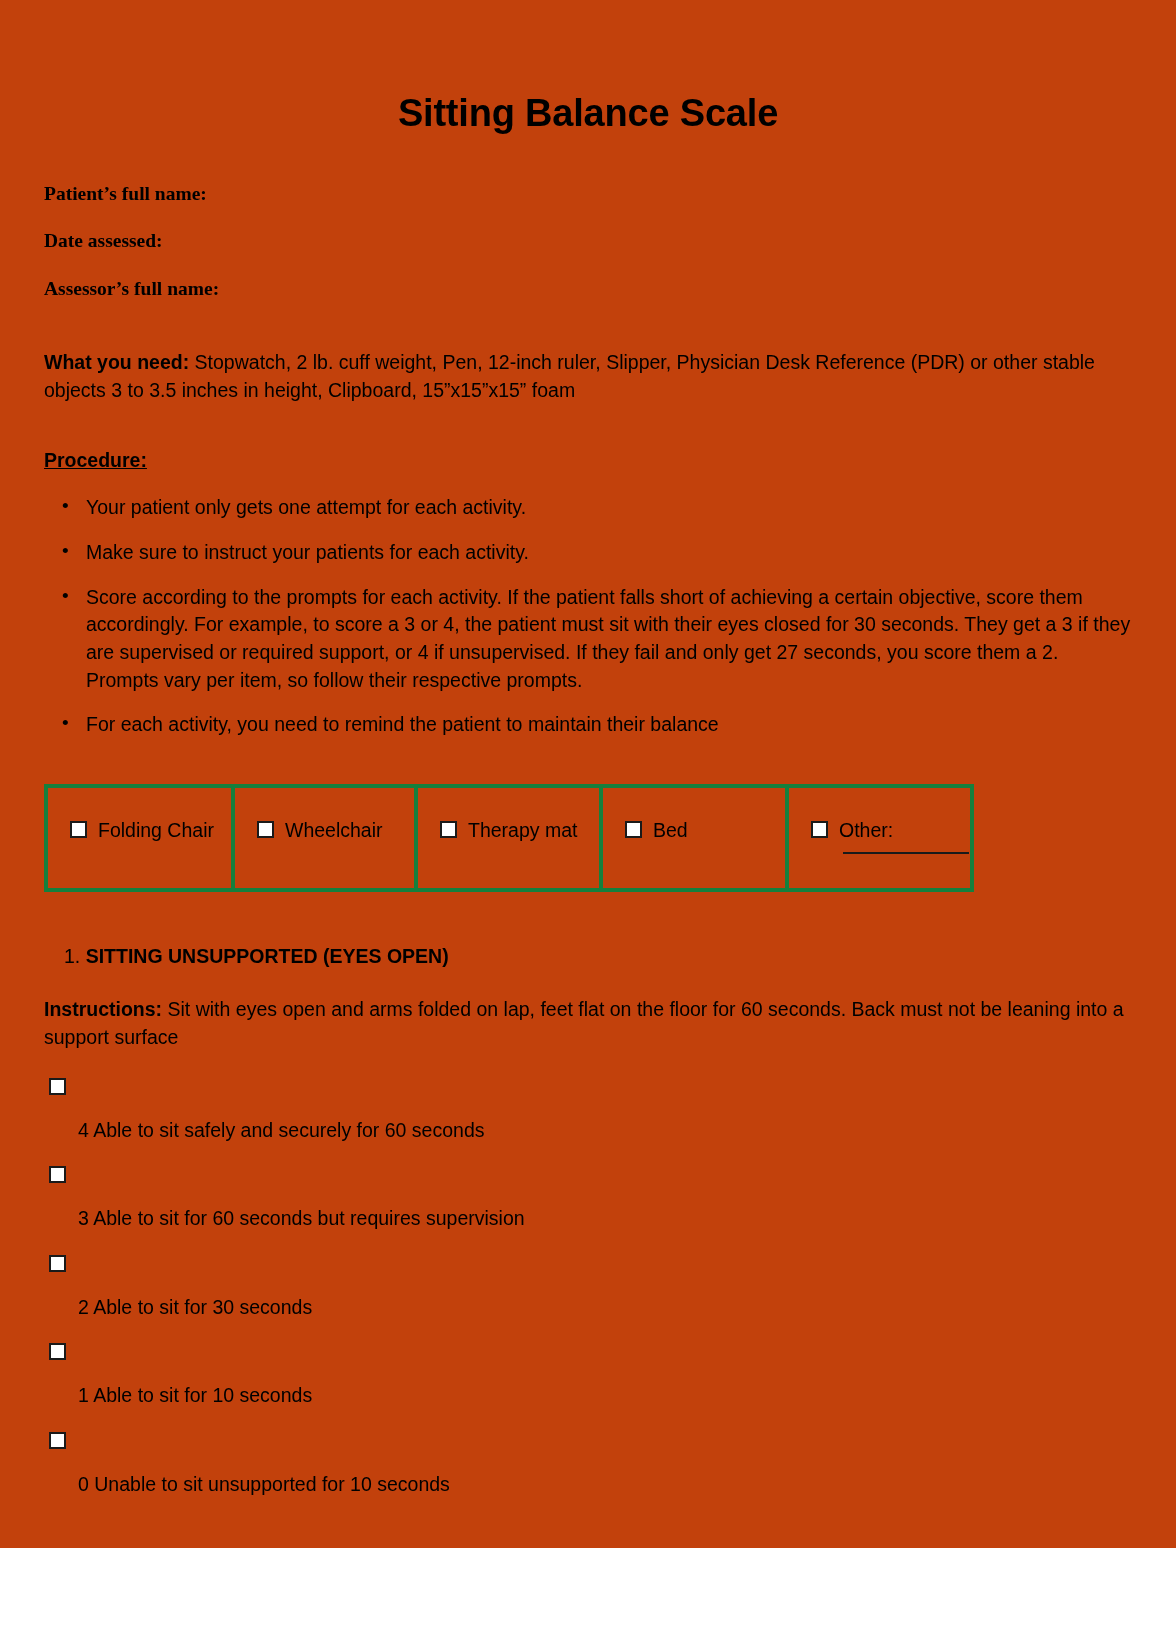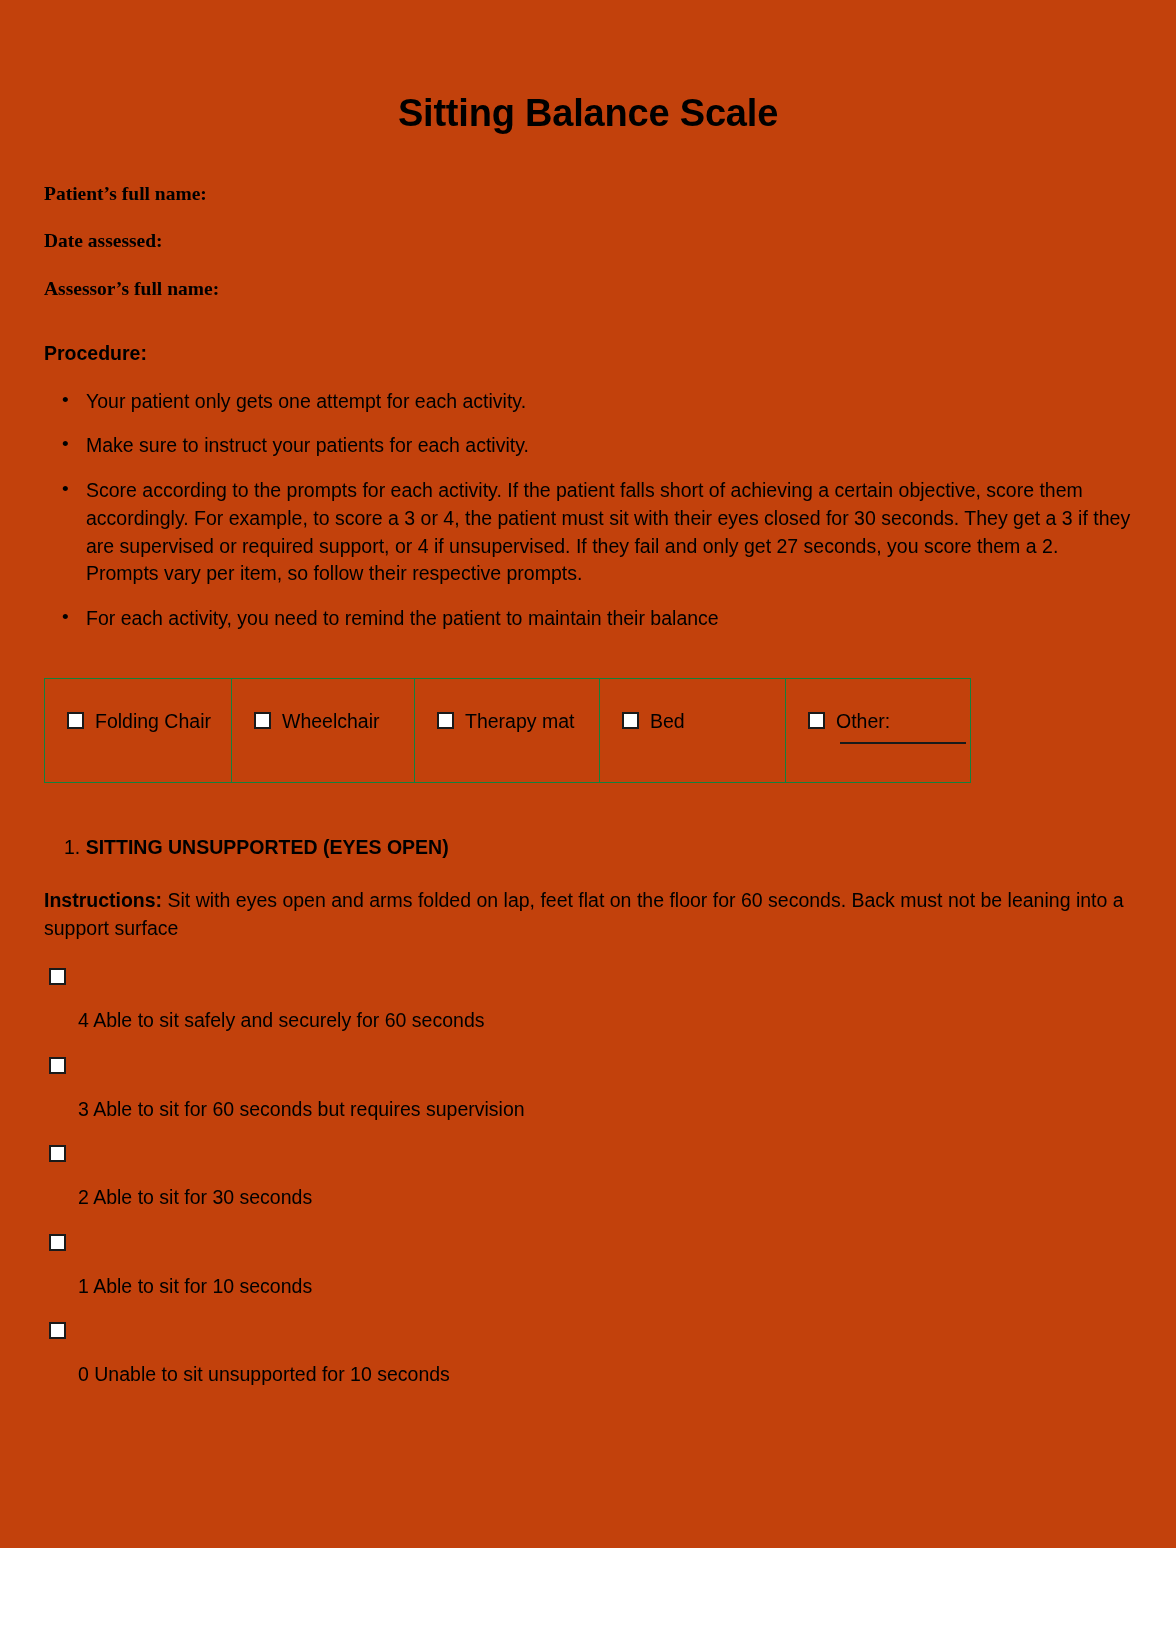--- a/index.html
+++ b/index.html
@@ -49,20 +49,21 @@
     font-size: 19.5px;
     line-height: 1.42;
   }
   .need-block .lbl { font-weight: bold; }
 
   .proc-head {
     margin-top: 46px;
     font-size: 19.5px;
     font-weight: bold;
     line-height: 1.0;
+    text-decoration: underline;
   }
 
   ul.proc-list {
     list-style: none;
     margin: 0;
     padding: 0;
     margin-top: 24px;
   }
   ul.proc-list > li {
     position: relative;
@@ -87,21 +88,21 @@
     line-height: 1.0;
   }
 
   .sitting-table {
     margin-top: 45px;
     width: 926px;
     border-collapse: collapse;
     table-layout: fixed;
   }
   .sitting-table td {
-    border: 1px solid #15803d;
+    border: 4px solid #15803d;
     vertical-align: top;
     padding: 30px 0 30px 0;
     height: 104px;
     box-sizing: border-box;
     margin-top: 32px;
   }
   .cell-inner {
     display: flex;
     align-items: flex-start;
     padding-left: 22px;
@@ -170,20 +171,23 @@
 <body>
 
 <div class="page">
 
   <h1 class="doc-title">Sitting Balance Scale</h1>
 
   <p class="field-line field-patient">Patient’s full name:</p>
   <p class="field-line field-date">Date assessed:</p>
   <p class="field-line field-assessor">Assessor’s full name:</p>
 
+  <div class="need-block">
+    <span class="lbl">What you need:</span><span> Stopwatch, 2 lb. cuff weight, Pen, 12-inch ruler, Slipper, Physician Desk Reference (PDR) or other stable objects 3 to 3.5 inches in height, Clipboard, 15”x15”x15” foam</span>
+  </div>
 
   <div class="proc-head">Procedure:</div>
 
   <ul class="proc-list">
     <li>Your patient only gets one attempt for each activity.</li>
     <li>Make sure to instruct your patients for each activity.</li>
     <li>Score according to the prompts for each activity. If the patient falls short of achieving a certain objective, score them accordingly. For example, to score a 3 or 4, the patient must sit with their eyes closed for 30 seconds. They get a 3 if they are supervised or required support, or 4 if unsupervised. If they fail and only get 27 seconds, you score them a 2. Prompts vary per item, so follow their respective prompts.</li>
     <li>For each activity, you need to remind the patient to maintain their balance</li>
   </ul>
 

